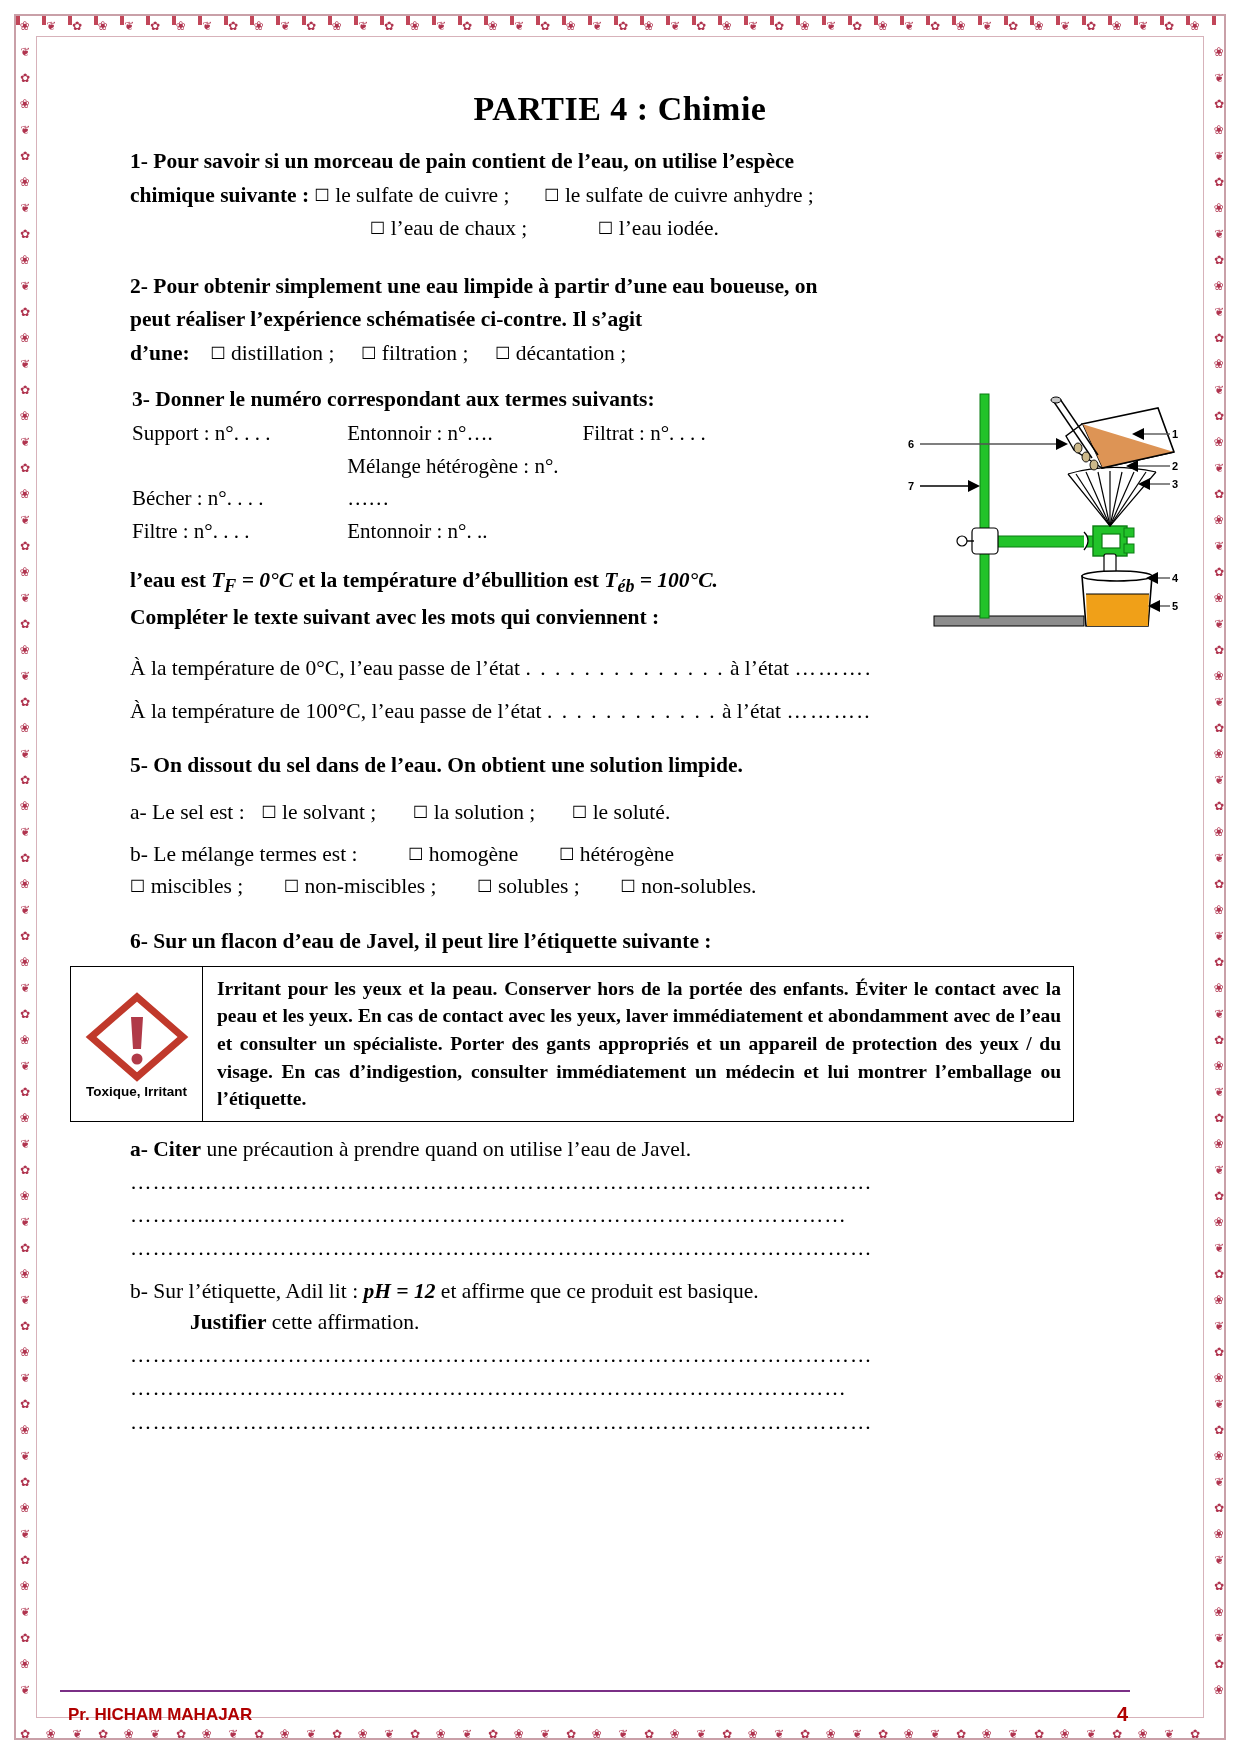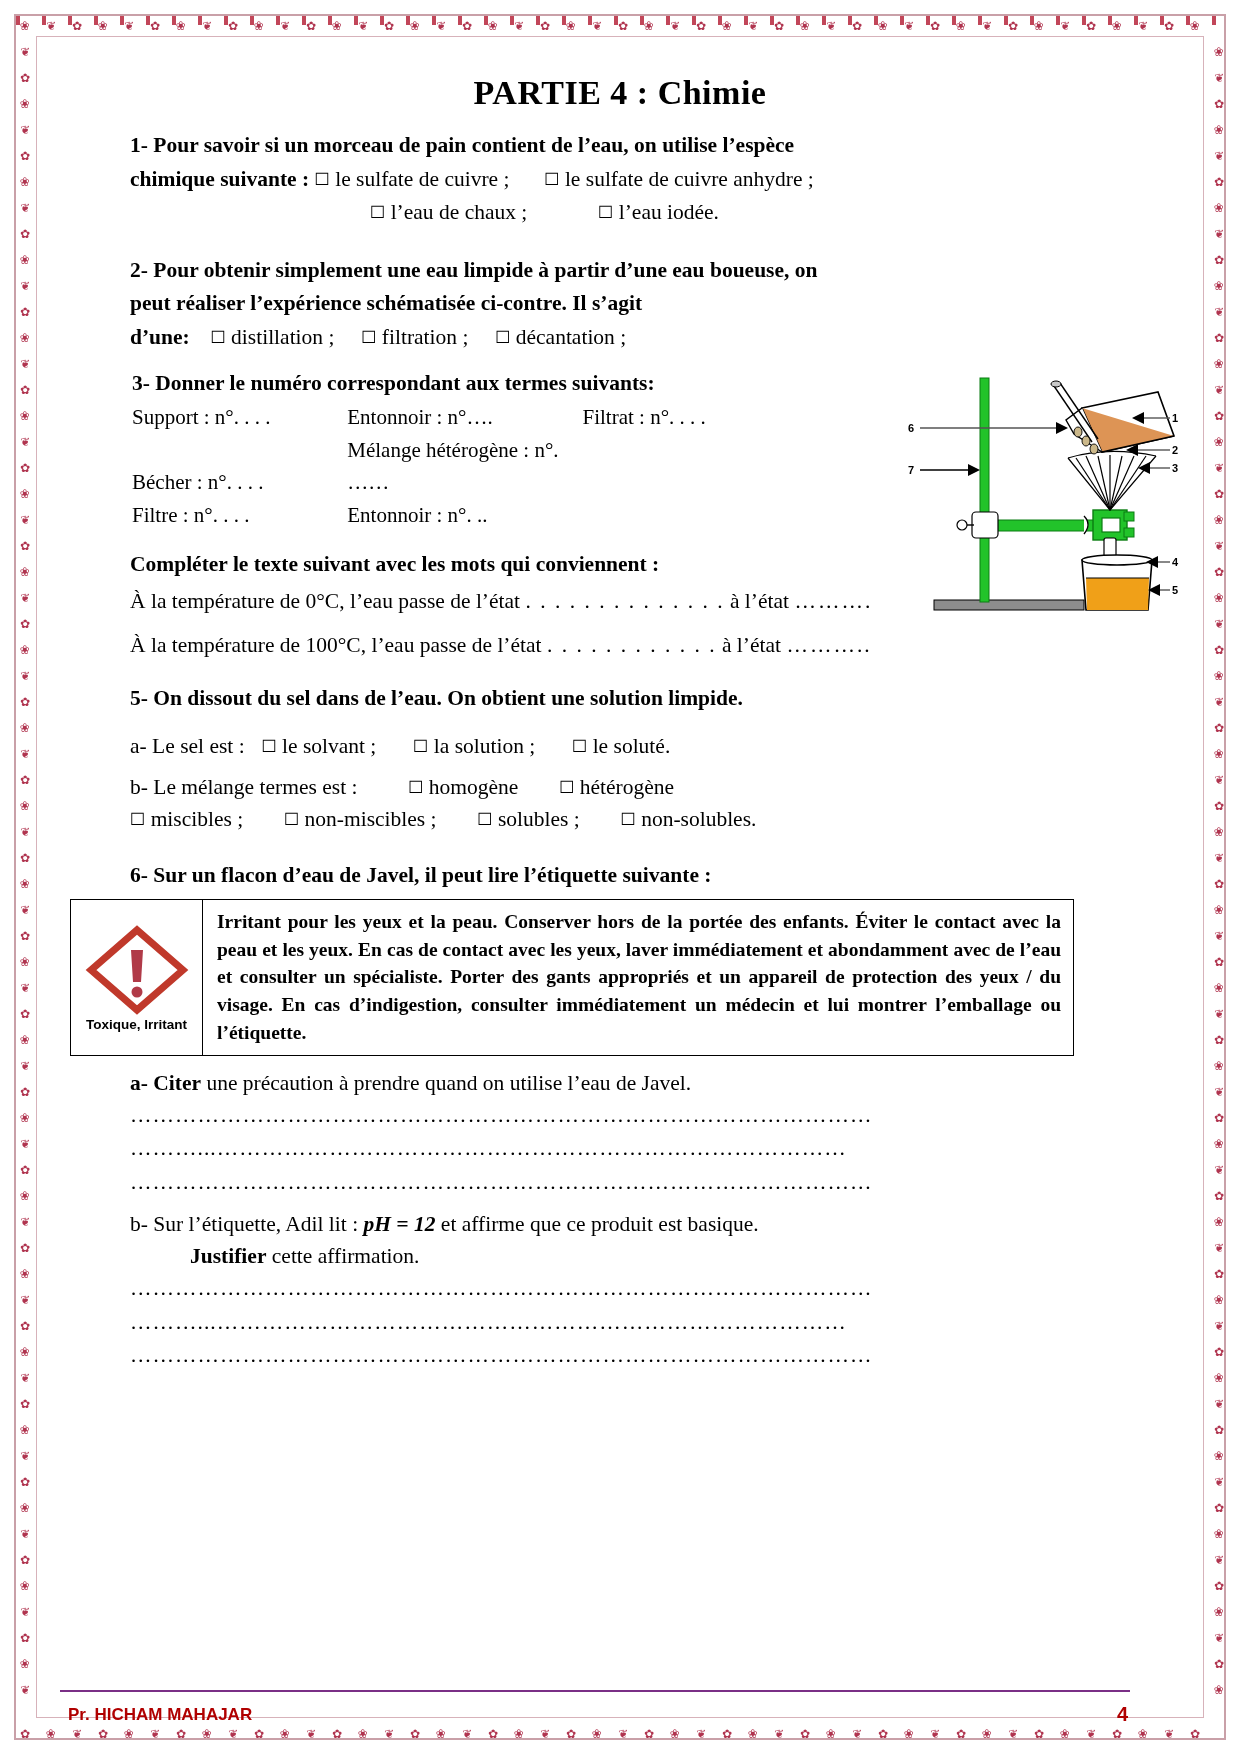--- a/index.html
+++ b/index.html
@@ -39,21 +39,21 @@
     left:36px;top:36px;
     width:1168px;height:1682px;
     box-sizing:border-box;
     border:1px solid #d7b2ba;
     pointer-events:none;
   }
 
   
   .content{
     position:absolute;
-    left:60px;top:40px;
+    left:60px;top:56px;
     width:1120px;height:1650px;
   }
 
   .doc-title{
     text-align:center;
     font-weight:bold;
     font-size:34px;
     letter-spacing:0.5px;
     margin:34px 0 18px 0;
     font-family:"Liberation Serif", serif;
@@ -559,22 +559,25 @@
       </g>
       <g font-family="Liberation Sans, sans-serif" font-size="11" font-weight="bold">
         <text x="266" y="246">5</text>
         <line x1="264" y1="242" x2="254" y2="242" stroke="#555" stroke-width="1.4"></line>
         <polygon points="254,236 242,242 254,248" fill="#000"></polygon>
       </g>
     </svg>
   </div>
 
   <div class="sec4">
+    <div class="q bold blk">
+      <span>l’eau est </span><span class="mi"><span>T</span><sub>F</sub><span> = 0°C</span></span><span> et la température d’ébullition est </span><span class="mi"><span>T</span><sub>éb</sub><span> = 100°C.</span></span>
+    </div>
     <div class="q bold blk">Compléter le texte suivant avec les mots qui conviennent :</div>
-    <div class="q normal" style="margin-top:5px">
+    <div class="q normal" style="margin-top:19px">
       <span>À la température de 0°C, l’eau passe de l’état</span>
       <span class="fill">. . . . . . . . . . . . . .</span>
       <span>à l’état</span>
       <span class="fill">……….</span>
     </div>
     <div class="q normal" style="margin-top:12px">
       <span>À la température de 100°C, l’eau passe de l’état</span>
       <span class="fill">. . . . . . . . . . . .</span>
       <span>à l’état</span>
       <span class="fill">………..</span>

